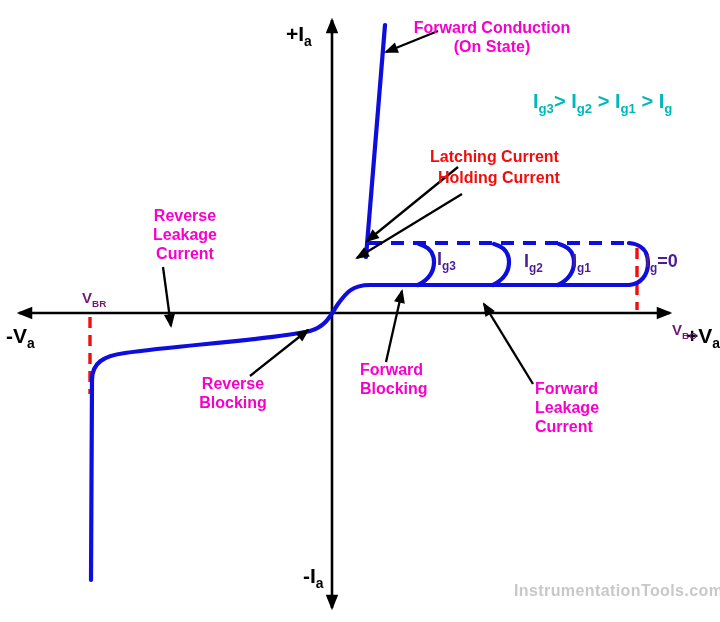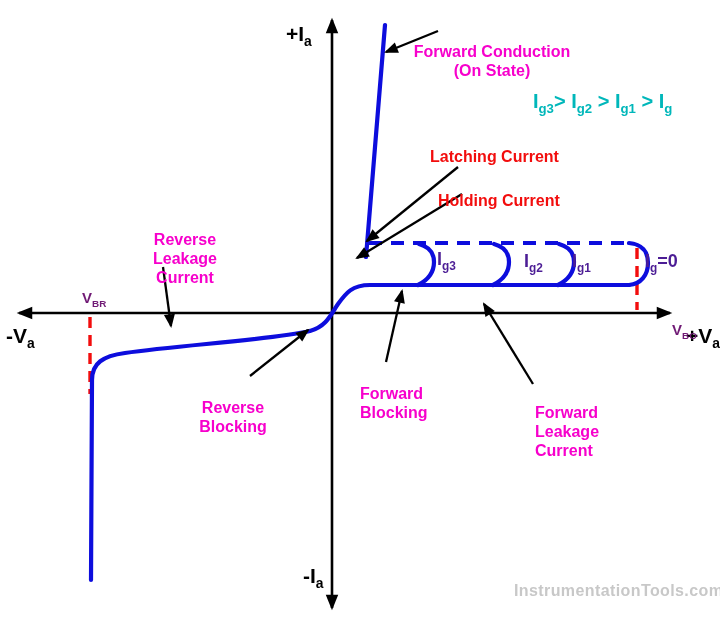--- a/index.html
+++ b/index.html
@@ -7,21 +7,21 @@
     position:relative; width:720px; height:622px; background:#ffffff;
     overflow:hidden; font-family:"Liberation Serif", serif;
   }
   #plot-svg { position:absolute; left:0; top:0; }
   .lbl {
     position:absolute; font-family:Liberation Sans, sans-serif;
     font-weight:bold; white-space:nowrap; line-height:1.18;
   }
   .lbl sub { font-size:66%; line-height:0; }
   .center { text-align:center; }
-  .magenta { color:#f700cc; font-size:16px;margin-top:24px; }
+  .magenta { color:#f700cc; font-size:16px; }
   .red     { color:#f20d0d; font-size:16px; }
   .teal    { color:#00b7ba; font-size:20px; }
   .axis    { color:#000000; font-size:21px; }
   .vmark   { color:#701a75; font-size:15px; }
   .glabel  { font-size:18px; color:#4c1d95; }
   .watermark {
     position:absolute; font-family:"Liberation Sans", sans-serif;
     font-weight:bold; color:#c8c8c8; font-size:16px; letter-spacing:0.4px;
   }
 </style>
@@ -89,21 +89,21 @@
     <div>Forward</div>
     <div>Blocking</div>
   </div>
   <div class="lbl magenta" style="left:535px; top:380px;">
     <div>Forward</div>
     <div>Leakage</div>
     <div>Current</div>
   </div>
 
   <span class="lbl red" style="left:430px; top:148px;">Latching Current</span>
-  <span class="lbl red" style="left:438px; top:192px;">Holding Current</span>
+  <span class="lbl red" style="left:438px; top:169px;">Holding Current</span>
 
   <span class="lbl glabel" style="left:437px; top:249px;"><span>I</span><sub>g3</sub><span></span></span>
   <span class="lbl glabel" style="left:524px; top:251px;"><span>I</span><sub>g2</sub><span></span></span>
   <span class="lbl glabel" style="left:572px; top:251px;"><span>I</span><sub>g1</sub><span></span></span>
   <span class="lbl glabel" style="left:645px; top:251px;"><span>I</span><sub>g</sub><span>=0</span></span>
 
   <span class="lbl teal" style="left:533px; top:90px;">I<sub>g3</sub>&gt; I<sub>g2</sub> &gt; I<sub>g1</sub> &gt; I<sub>g</sub></span>
 
   <span class="watermark" style="left:514px; top:582px;">InstrumentationTools.com</span>
 

